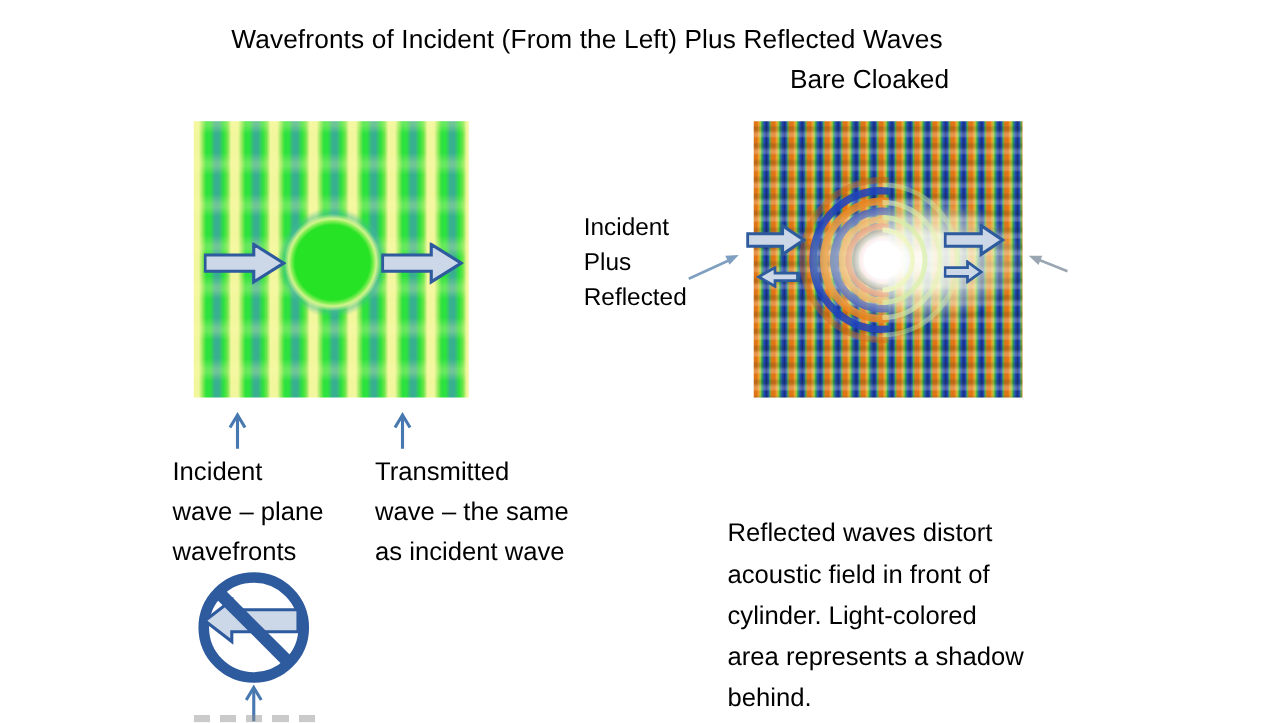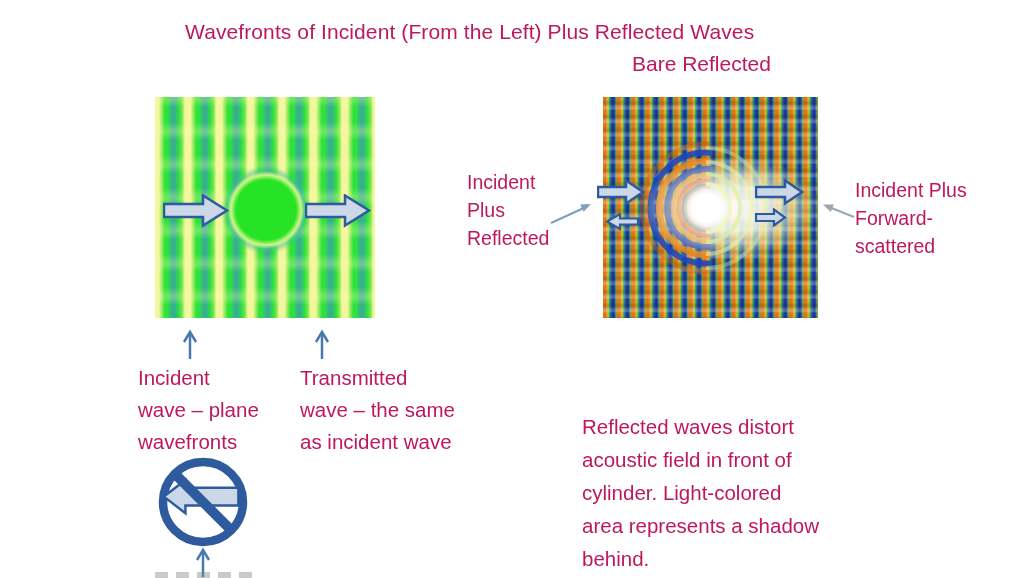--- a/index.html
+++ b/index.html
@@ -1,18 +1,18 @@
 <!DOCTYPE html>
 <html><head>
 <meta charset="utf-8">
 <style>
   html,body{margin:0;padding:0;background:#ffffff;}
   .canvas{
     position:relative;width:1024px;height:578px;background:#ffffff;
-    font-family:"Liberation Sans", sans-serif;color:#be185d;overflow:hidden;
+    font-family:"Liberation Sans", sans-serif;color:#000000;overflow:hidden;
   }
   .abs{position:absolute;}
   .title{left:185px;top:20px;font-size:21px;letter-spacing:.1px;}
   .subtitle{font-size:21px;}
   .subtitle.l{left:155px;top:52px;}
   .subtitle.r{left:632px;top:52px;}
 
   
   .sim-left{
     left:155px;top:97px;width:220px;height:221px;
@@ -61,21 +61,21 @@
     left:155px;top:572px;width:102px;height:6px;opacity:.45;
     background:repeating-linear-gradient(90deg,#8a8a8a 0 13px,transparent 13px 21px);
   }
 </style>
 </head>
 <body>
 
 <div class="canvas">
 
   <div class="abs title txt">Wavefronts of Incident (From the Left) Plus Reflected Waves</div>
-  <div class="abs subtitle r txt">Bare Reflected</div>
+  <div class="abs subtitle r txt">Bare Cloaked</div>
 
   <div class="abs sim-left">
     <div class="cloak-circle"></div>
   </div>
 
   <div class="abs sim-right">
     <svg width="215" height="221" viewBox="0 0 215 221">
       <defs>
         <radialGradient id="shadowGrad" cx="50%" cy="50%" r="50%">
           <stop offset="0%" stop-color="#ffffff" stop-opacity="0.97"></stop>
@@ -135,23 +135,20 @@
   <svg class="abs block-arrow" style="left:755px;top:179px;" width="49" height="27" viewBox="0 0 49 27">
     <polygon points="1,8 30,8 30,1.5 47,13 30,24.5 30,18 1,18" fill="#ccd8e8" stroke="#2e5a9e" stroke-width="2.5"></polygon>
   </svg>
   <svg class="abs block-arrow" style="left:755px;top:208px;" width="32" height="19" viewBox="0 0 32 19">
     <polygon points="1,6 19,6 19,1.5 30,9.5 19,17.5 19,13 1,13" fill="#ccd8e8" stroke="#2e5a9e" stroke-width="2.2"></polygon>
   </svg>
 
   <div class="abs ann txt" style="left:467px;top:168px;">Incident
 Plus
 Reflected</div>
-  <div class="abs ann txt" style="left:855px;top:176px;">Incident Plus
-Forward-
-scattered</div>
 
   <div class="abs cap txt" style="left:138px;top:362px;">Incident
 wave – plane
 wavefronts</div>
   <div class="abs cap txt" style="left:300px;top:362px;">Transmitted
 wave – the same
 as incident wave</div>
   <div class="abs cap-r txt" style="left:582px;top:362px;">Reflected waves distort
 acoustic field in front of
 cylinder.  Light-colored

